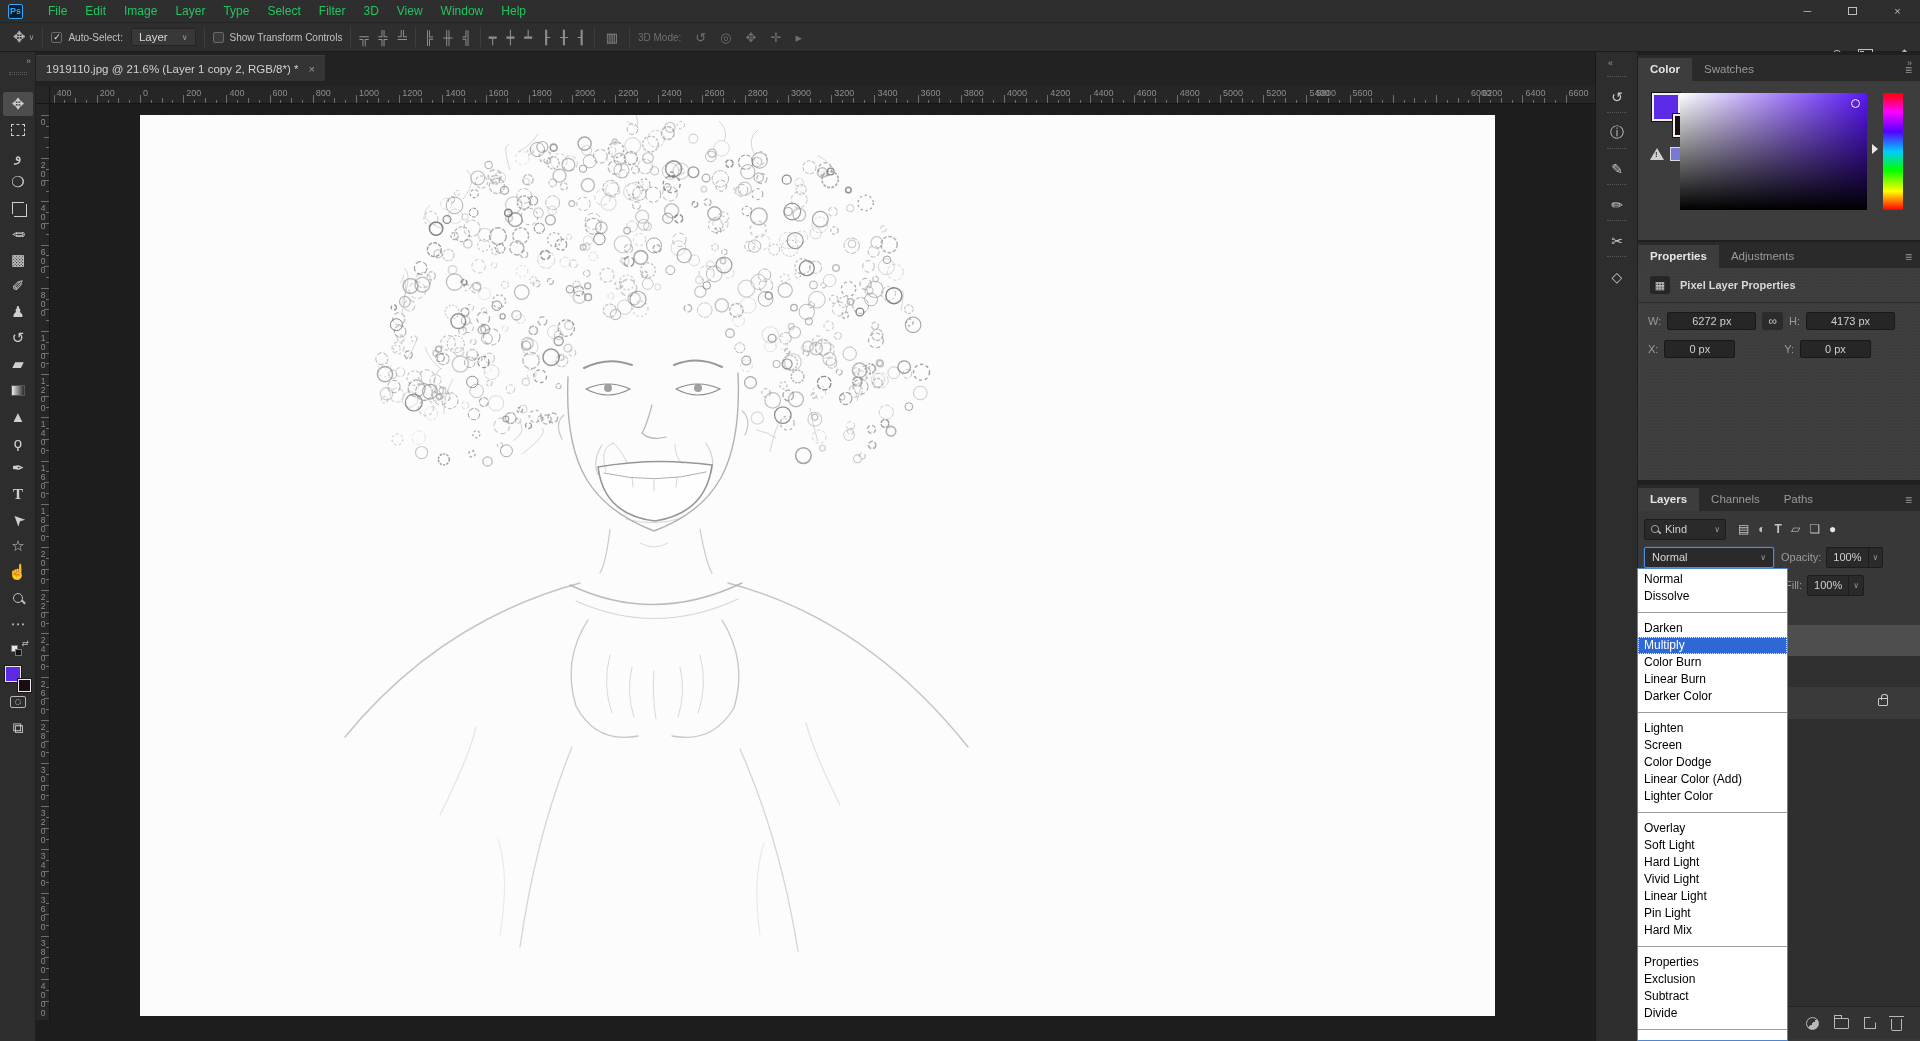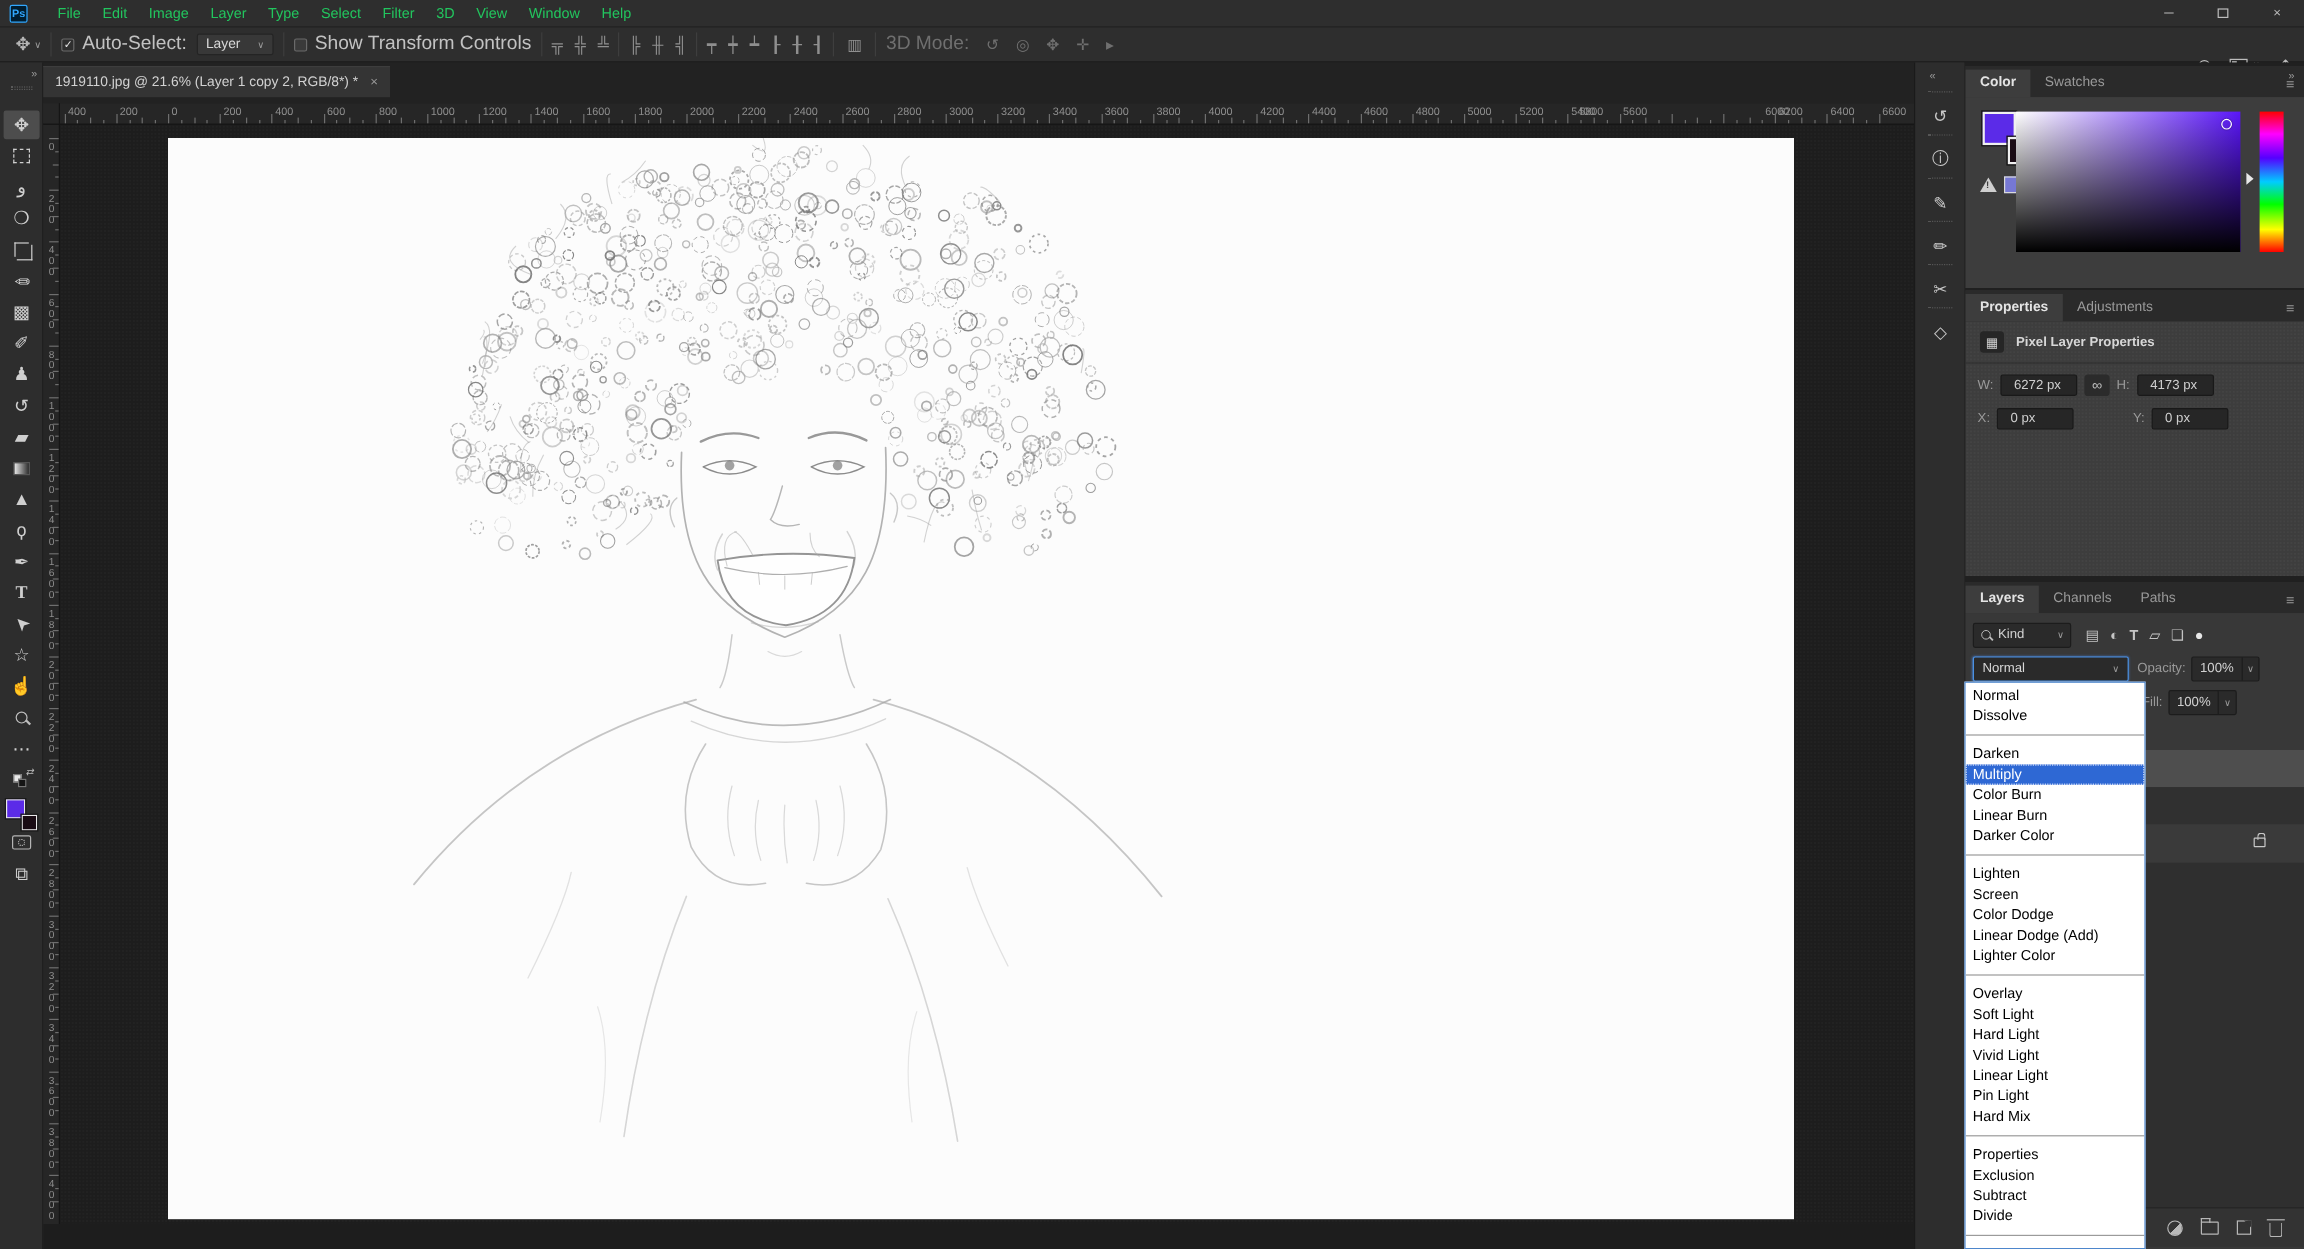--- a/index.html
+++ b/index.html
@@ -17,21 +17,21 @@
 .win-btn{width:45px;height:22px;display:flex;align-items:center;justify-content:center;color:#bdbdbd;font-size:11px}
 .restore-glyph{width:9px;height:8px;border:1px solid #bdbdbd;position:relative;background:#2e2e2e}
 .restore-glyph::before{content:"";position:absolute;left:2px;top:-3px;width:9px;height:8px;border:1px solid #bdbdbd;z-index:-1}
 
 
 #optionsbar{position:absolute;left:0;top:22px;width:1920px;height:30px;background:#2e2e2e;border-top:1px solid #242424;border-bottom:1px solid #1c1c1c;display:flex;align-items:center}
 .ob-sep{width:1px;height:20px;background:#3e3e3e;margin:0 8px}
 .ob-icon{color:#b5b5b5;font-size:13px;padding:0 3px}
 .chk{width:11px;height:11px;border:1px solid #6a6a6a;background:#3a3a3a;border-radius:2px;display:inline-flex;align-items:center;justify-content:center;font-size:9px;color:#e8e8e8;margin-right:6px}
 .chk.on{background:#2f2f2f}
-.ob-label{color:#c2c2c2;font-size:16px}
+.ob-label{color:#c2c2c2;font-size:10px}
 .ob-dd{display:flex;align-items:center;gap:14px;background:#383838;border:1px solid #242424;border-radius:2px;padding:2px 7px;margin-left:8px;font-size:11.5px;color:#d8d8d8}
 .dd-chev{color:#9a9a9a;font-size:8px}
 .ob-align{display:flex;gap:10px;color:#8f8f8f;font-size:13px}
 .dim{color:#6f6f6f}
 #ob-right{position:absolute;right:10px;top:24px;display:flex;align-items:center;gap:16px}
 .mag{width:10px;height:10px;border:1.6px solid #bdbdbd;border-radius:50%;position:relative;display:inline-block}
 .mag::after{content:"";position:absolute;width:5px;height:1.8px;background:#bdbdbd;transform:rotate(45deg);right:-4px;bottom:-1px}
 .ws-icon{width:15px;height:11px;border:1px solid #bdbdbd;position:relative;display:inline-block}
 .ws-icon::before{content:"";position:absolute;left:1px;top:1px;bottom:1px;width:4px;background:#bdbdbd}
 
@@ -109,21 +109,21 @@
 #cp-swatches{position:absolute;left:14px;top:12px;width:44px;height:44px}
 #cp-fg{position:absolute;left:0;top:0;width:28px;height:28px;border:2px solid #f0f0f0;outline:1px solid #141414}
 #cp-bg{position:absolute;right:0;bottom:0;width:23px;height:23px;border:2px solid #f0f0f0;outline:1px solid #141414}
 #gamut-warn{position:absolute;left:12px;top:66px;display:flex;align-items:center;gap:6px}
 .warn-tri{width:0;height:0;border-left:7px solid transparent;border-right:7px solid transparent;border-bottom:12px solid #cfcfcf;position:relative}
 .warn-tri::after{content:"!";position:absolute;left:-2px;top:2px;font-size:8px;color:#3d3d3d;font-weight:bold}
 #gamut-swatch{width:14px;height:14px;border:1px solid #dadada}
 
 
 .prop-row{position:absolute;display:flex;align-items:center;font-size:11px;color:#9a9a9a}
-.prop-input{background:#262626;border:1px solid #191919;border-radius:2px;color:#cfcfcf;padding:2px 10px;font-size:11px;min-width:64px}
+.prop-input{background:#262626;border:1px solid #191919;border-radius:2px;color:#cfcfcf;padding:2px 24px;font-size:11px;min-width:64px}
 .link-box{background:#2b2b2b;border-radius:3px;color:#c0c0c0;padding:2px 6px;font-size:12px}
 #pl-header{position:absolute;left:12px;top:8px;display:flex;align-items:center;gap:10px}
 #pl-icon{width:20px;height:18px;background:#262626;border-radius:3px;color:#cfcfcf;font-size:11px;display:flex;align-items:center;justify-content:center}
 #pl-title{font-size:11px;font-weight:bold;color:#d8d8d8}
 #prop-div{position:absolute;left:0;top:34px;width:282px;height:1px;background:#2f2f2f}
 .dotted-area{background-image:radial-gradient(rgba(255,255,255,.03) 1px,transparent 1px);background-size:3px 3px}
 
 
 #kind-row{position:absolute;left:0;top:4px;width:282px;height:28px;display:flex;align-items:center}
 #kind-box{margin-left:6px;width:82px;height:21px;background:#2a2a2a;border:1px solid #1c1c1c;border-radius:2px;display:flex;align-items:center;gap:5px;padding:0 5px;font-size:11px;color:#d0d0d0}
@@ -1341,21 +1341,21 @@
       <div class="bd-sep"></div>
       <div class="bd-item">Darken</div>
       <div class="bd-item selected">Multiply</div>
       <div class="bd-item">Color Burn</div>
       <div class="bd-item">Linear Burn</div>
       <div class="bd-item">Darker Color</div>
       <div class="bd-sep"></div>
       <div class="bd-item">Lighten</div>
       <div class="bd-item">Screen</div>
       <div class="bd-item">Color Dodge</div>
-      <div class="bd-item">Linear Dodge (Add)</div>
+      <div class="bd-item">Linear Color (Add)</div>
       <div class="bd-item">Lighter Color</div>
       <div class="bd-sep"></div>
       <div class="bd-item">Overlay</div>
       <div class="bd-item">Soft Light</div>
       <div class="bd-item">Hard Light</div>
       <div class="bd-item">Vivid Light</div>
       <div class="bd-item">Linear Light</div>
       <div class="bd-item">Pin Light</div>
       <div class="bd-item">Hard Mix</div>
       <div class="bd-sep"></div>

